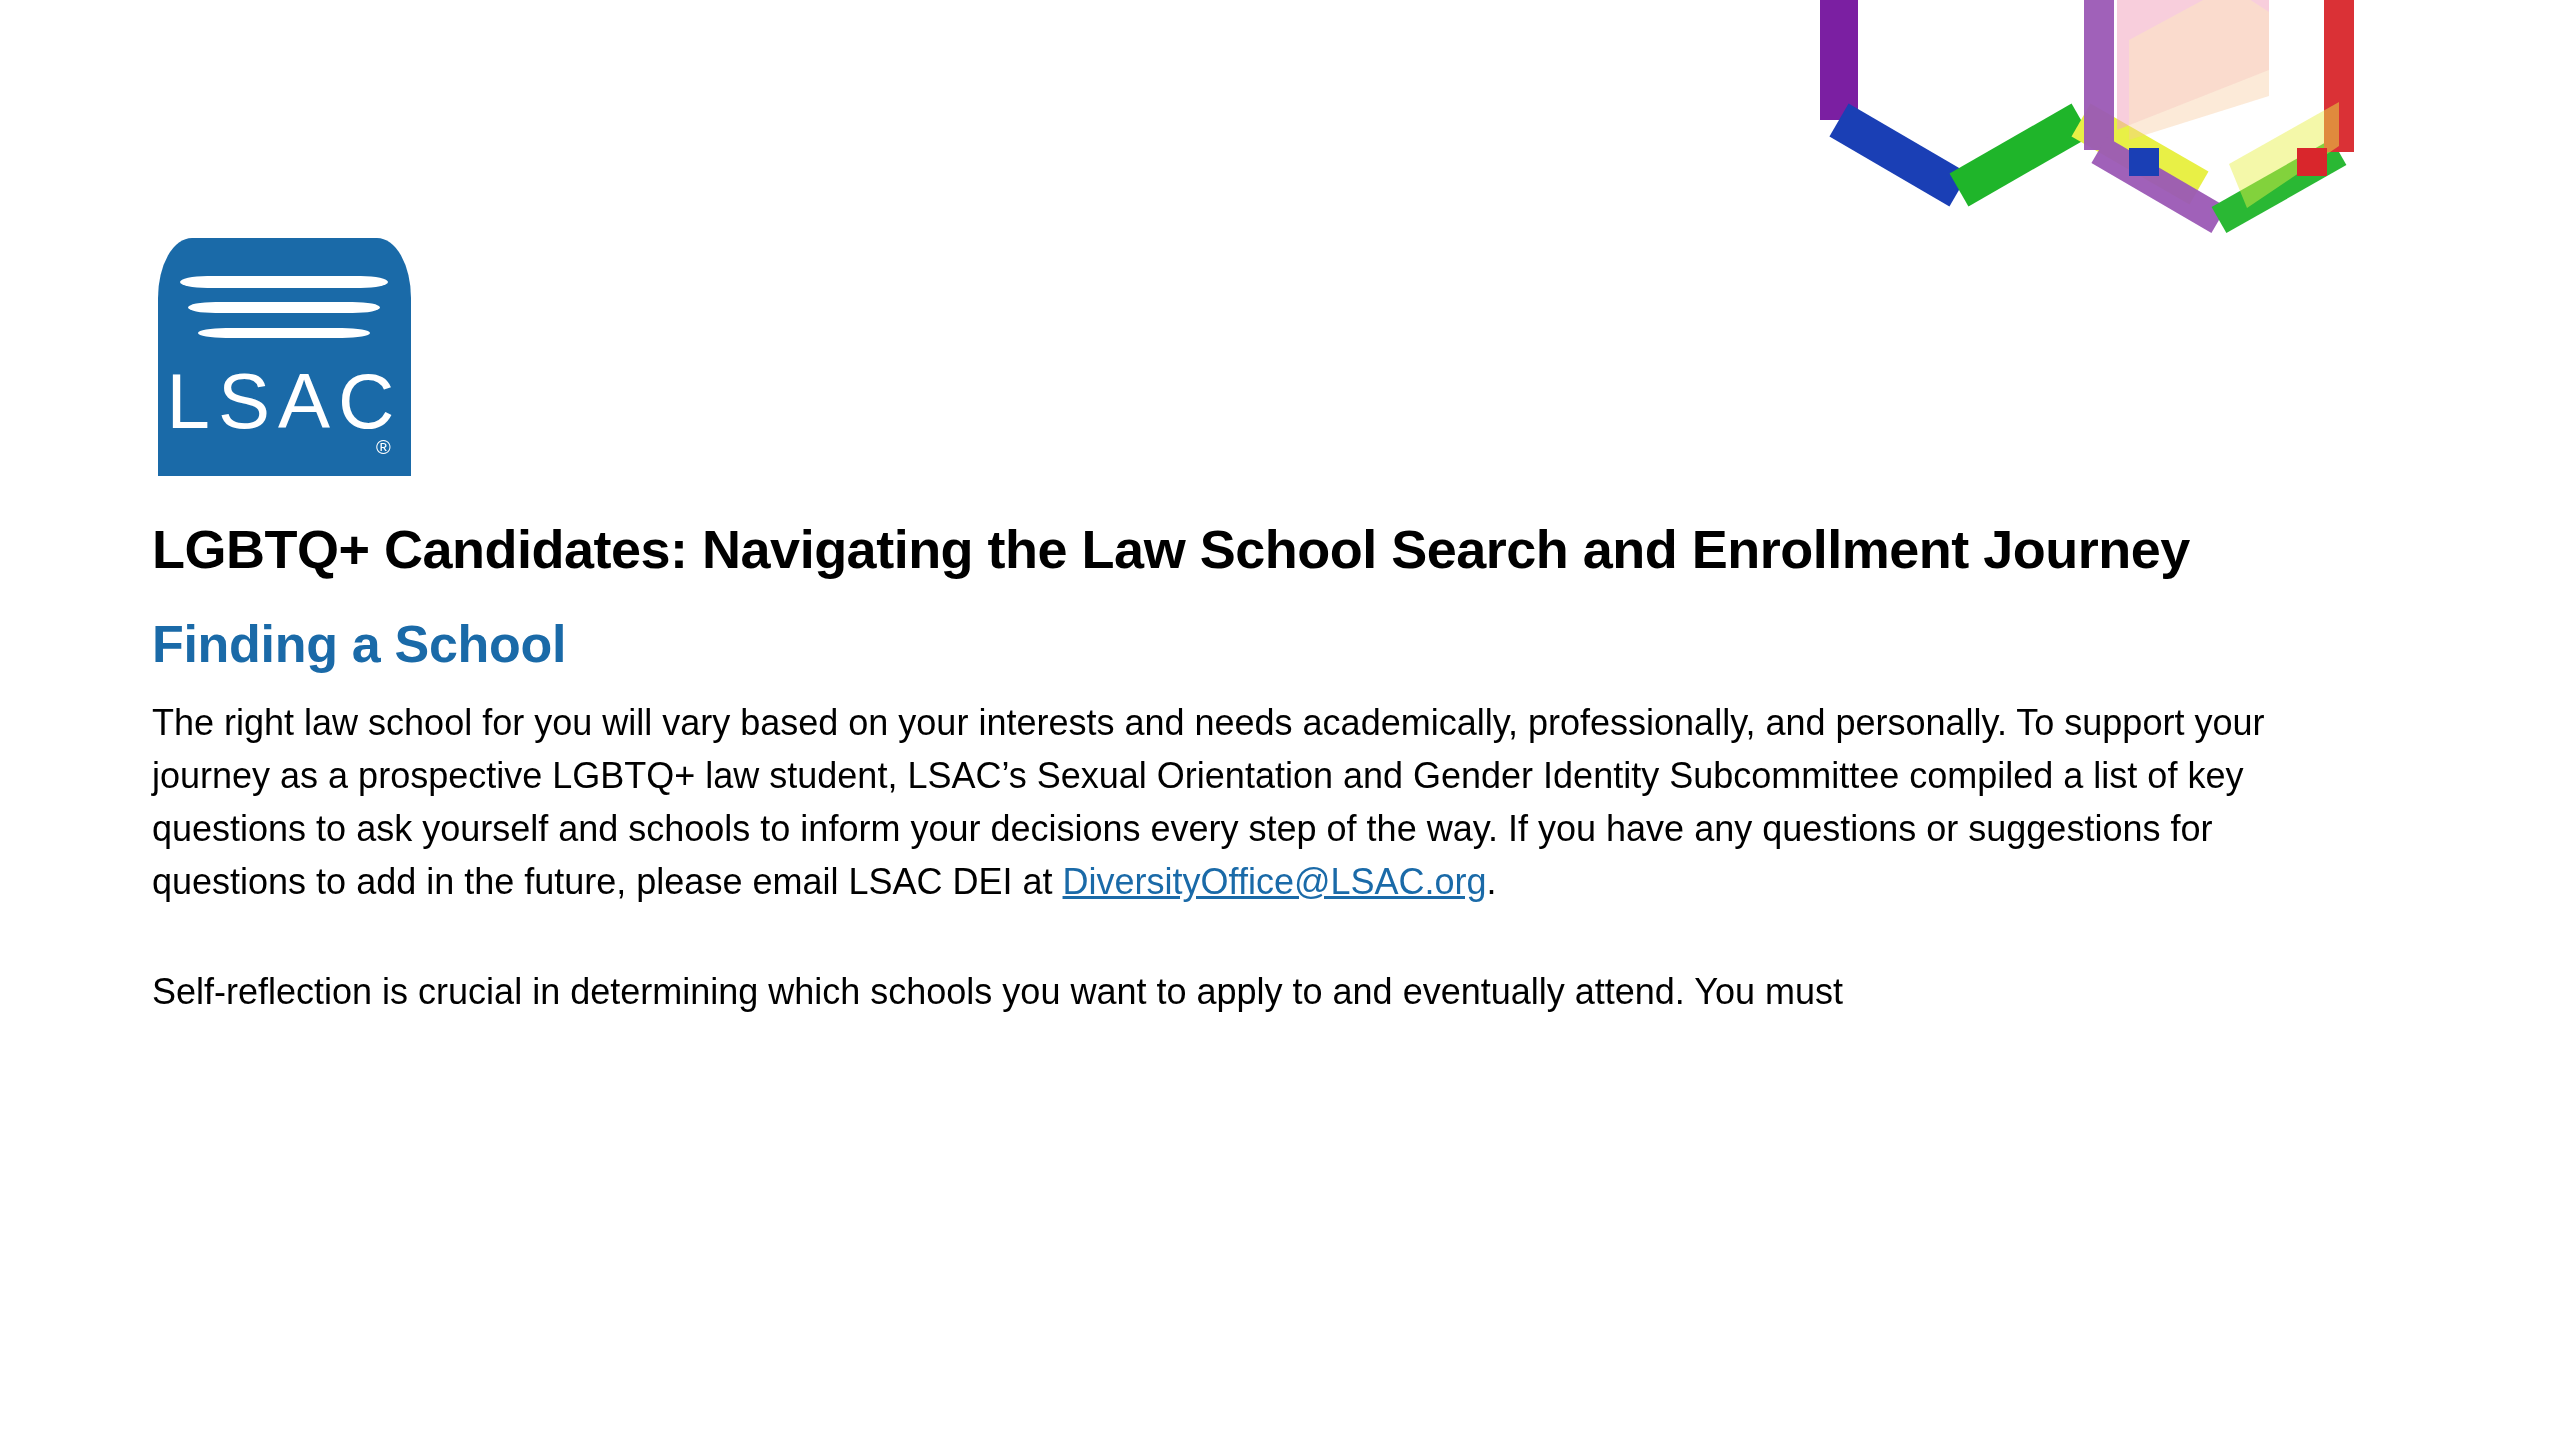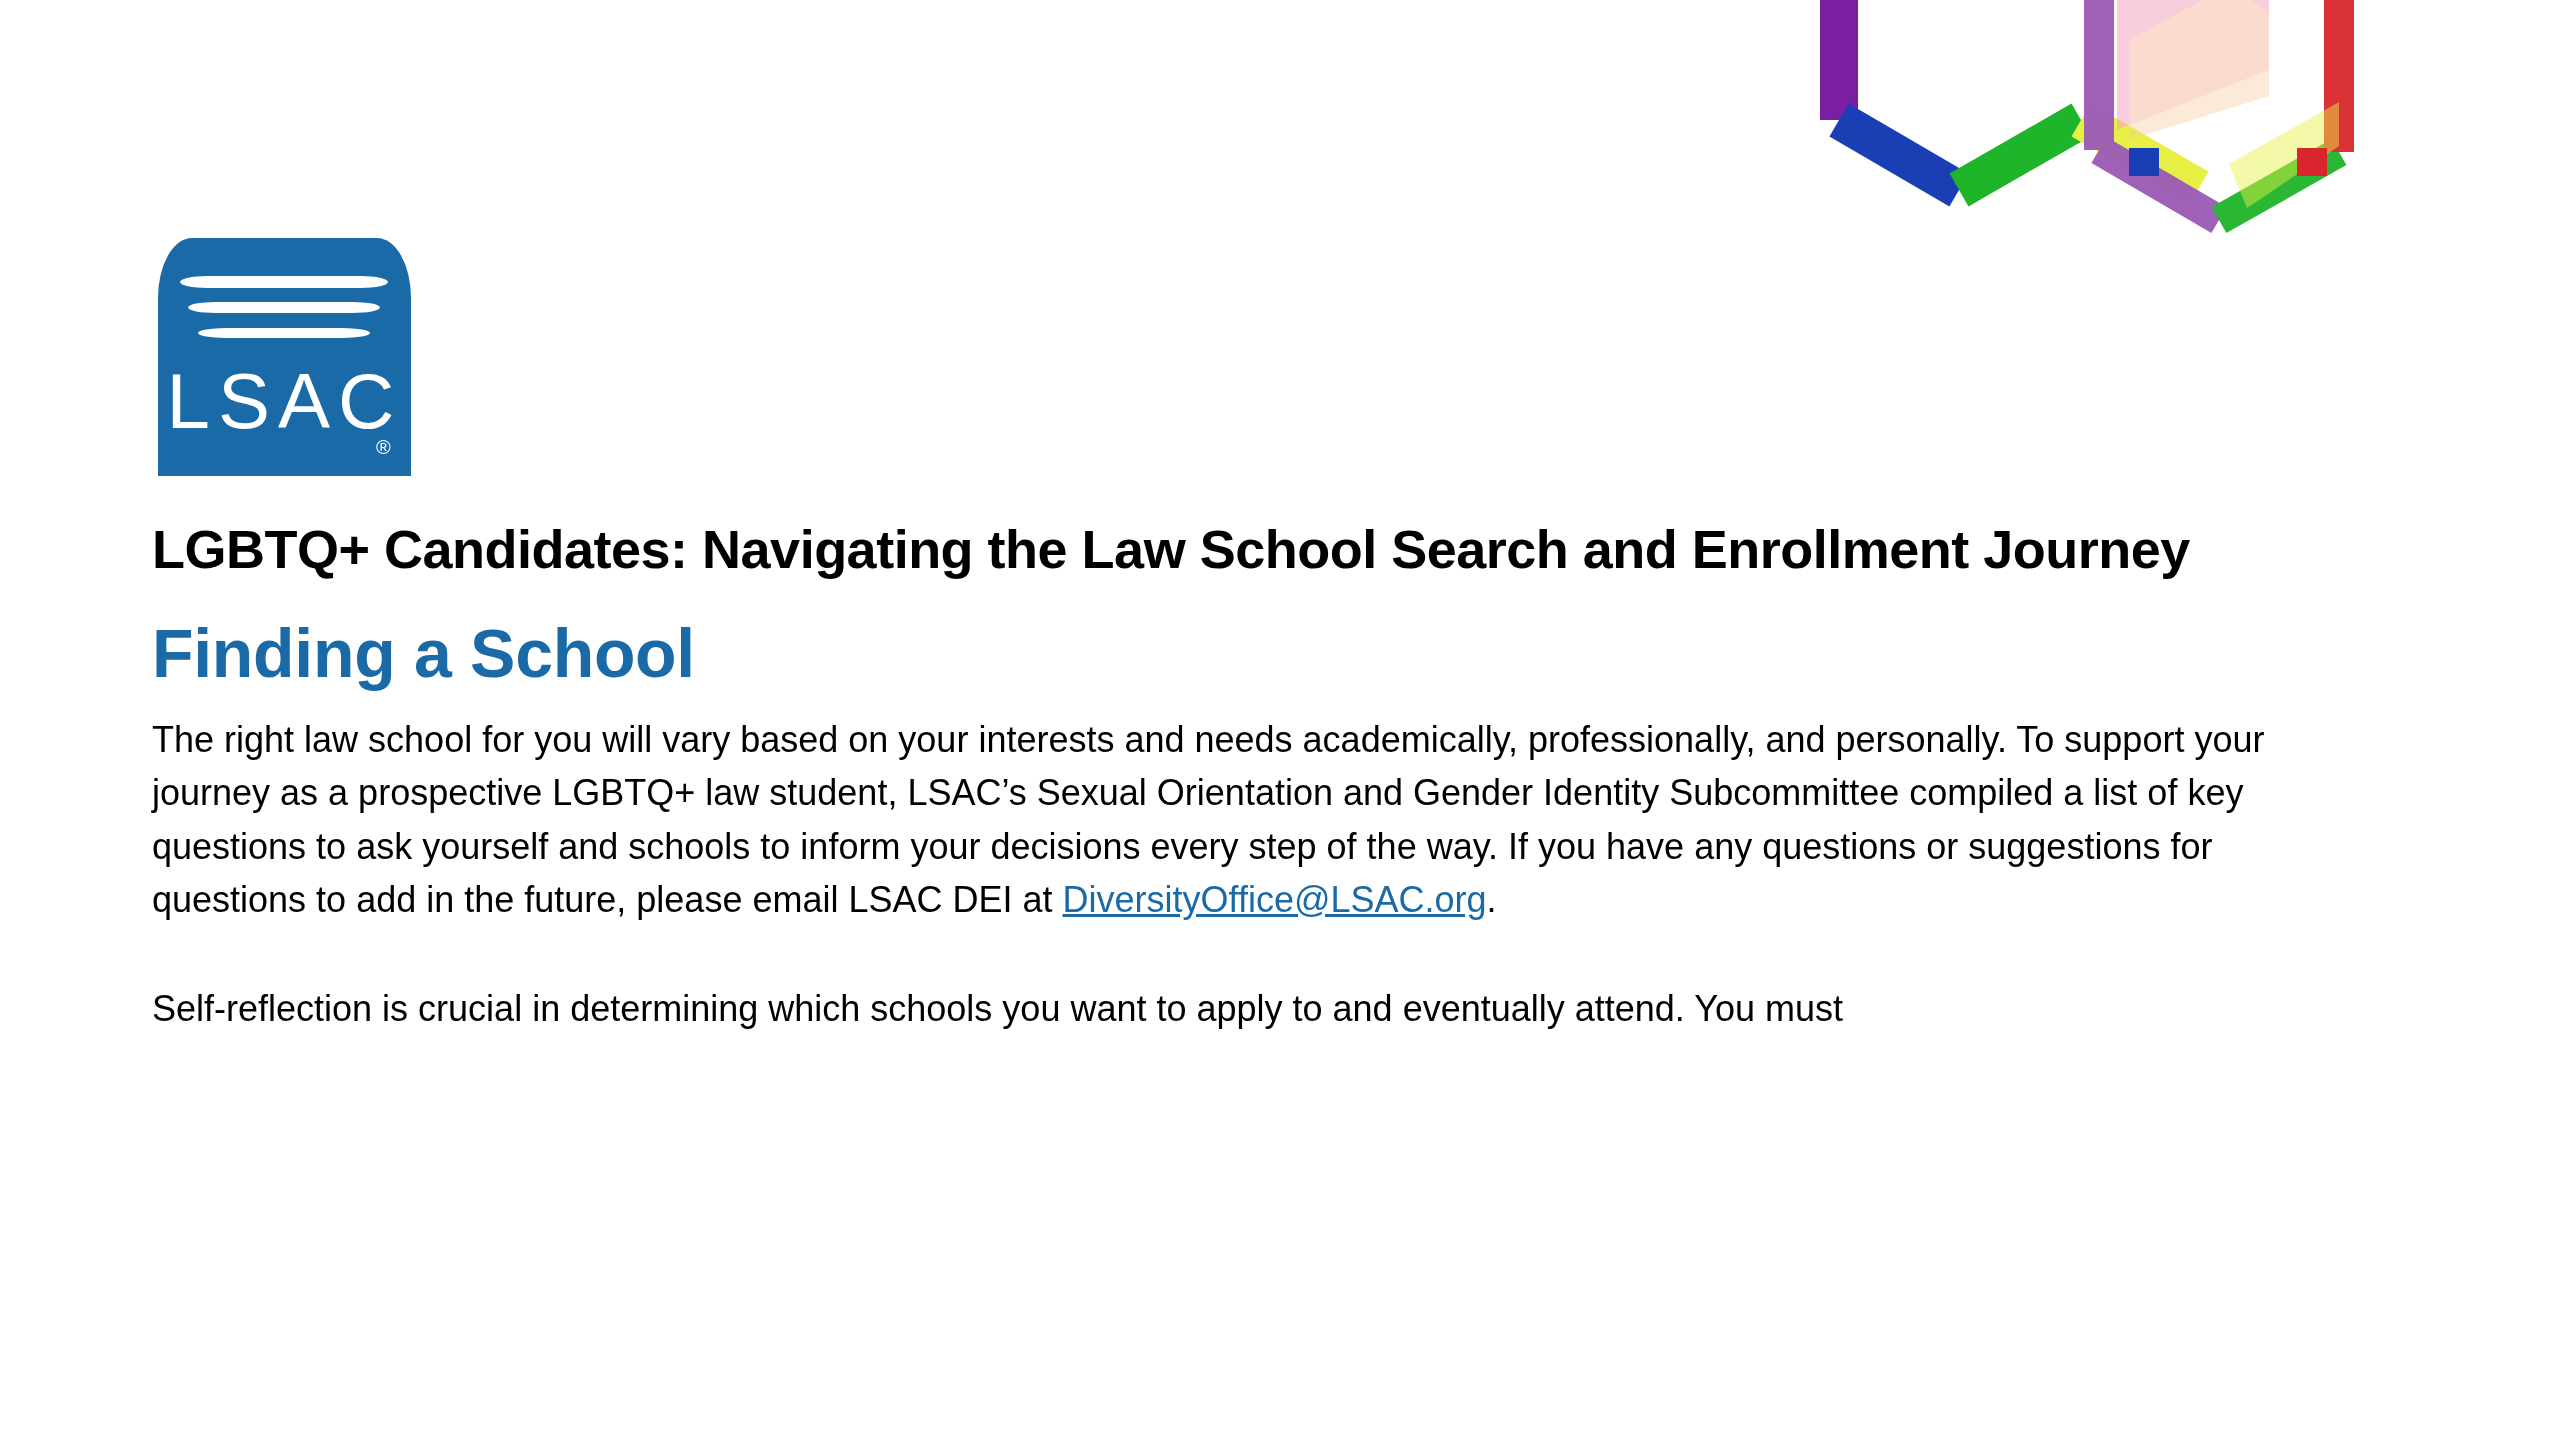--- a/index.html
+++ b/index.html
@@ -83,21 +83,21 @@
     margin: 0;
     font-size: 54px;
     line-height: 1.08;
     font-weight: bold;
     letter-spacing: -0.5px;
     color: #000000;
     max-width: 2120px;
   }
   h2.heading {
     margin: 38px 0 0 0;
-    font-size: 68px;
+    font-size: 52px;
     line-height: 1.1;
     font-weight: bold;
     color: #1a6aa8;
     letter-spacing: -0.3px;
   }
   p.para {
     margin: 22px 0 0 0;
     font-size: 36px;
     line-height: 1.48;
     color: #000000;

